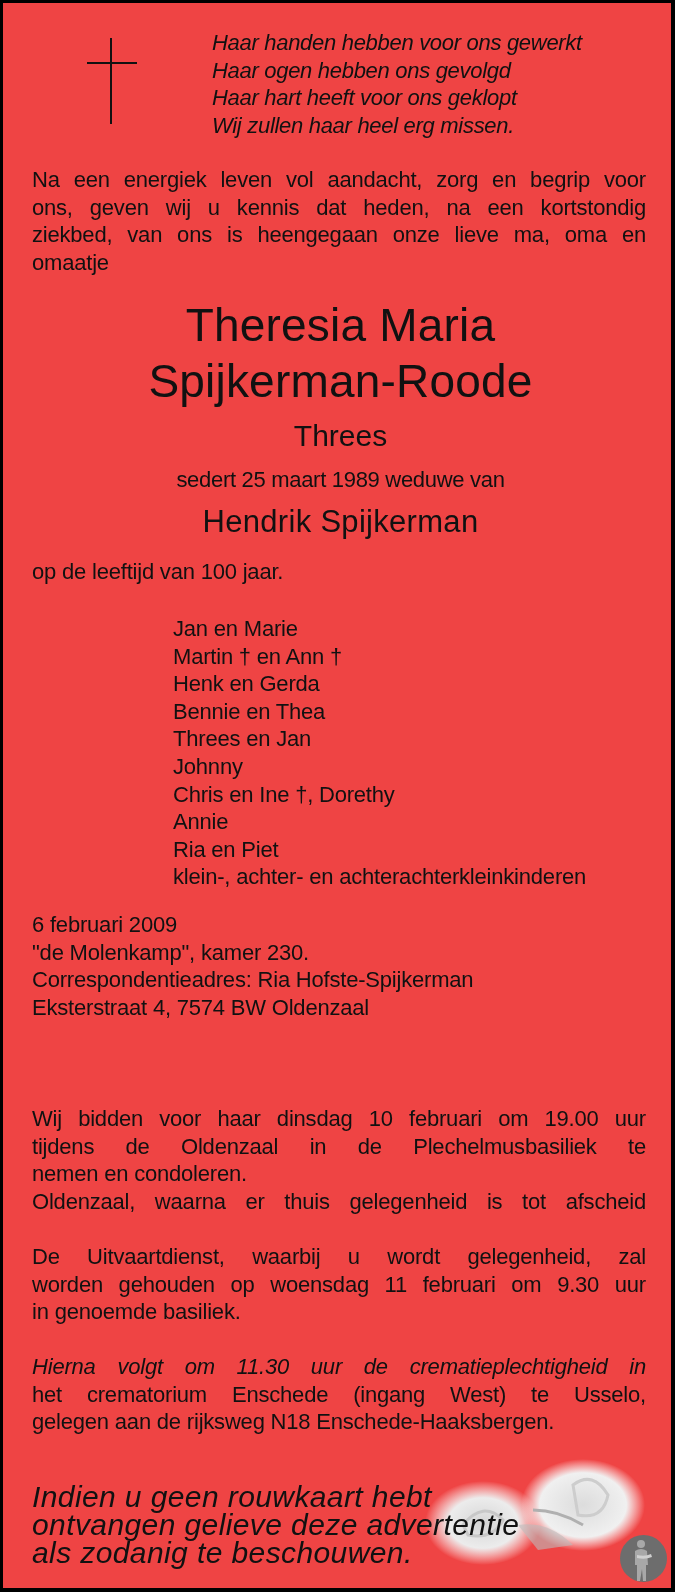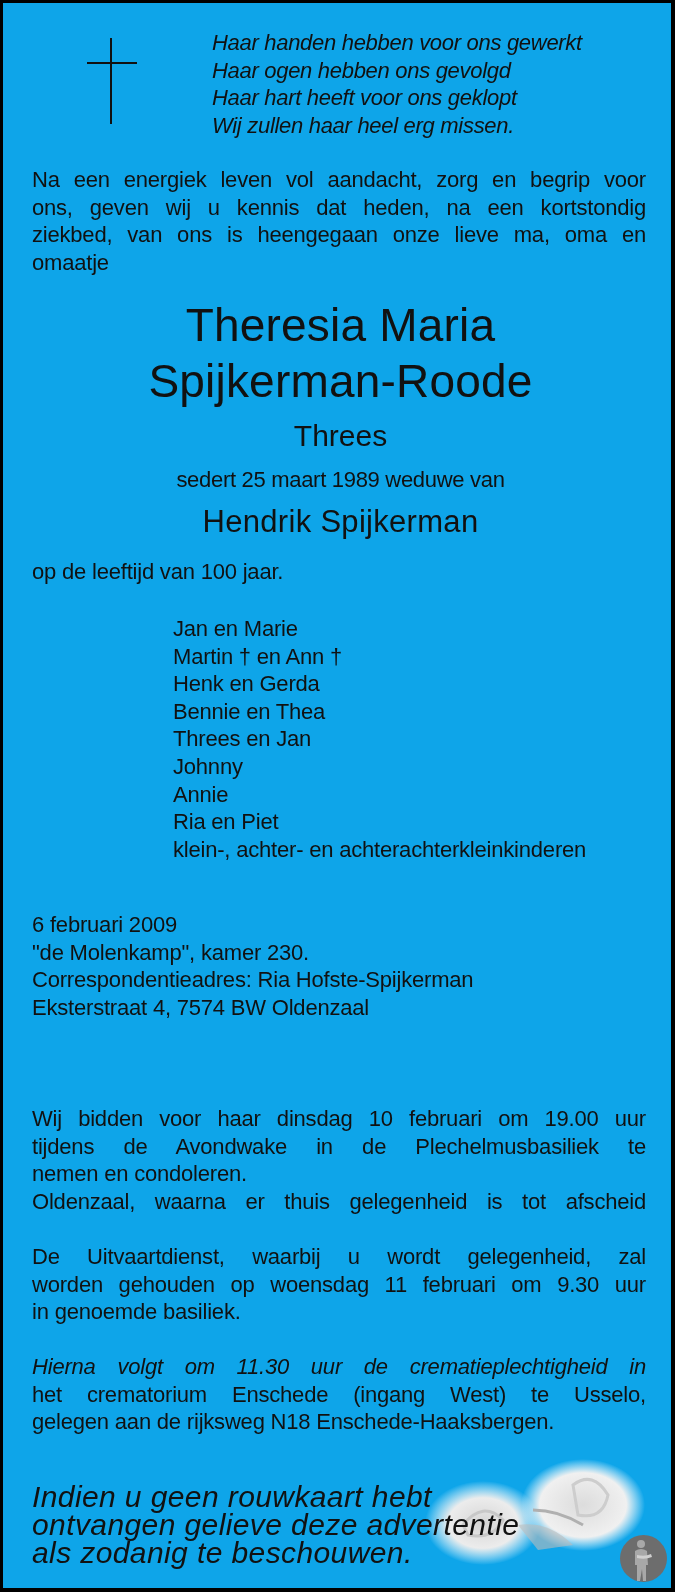--- a/index.html
+++ b/index.html
@@ -4,21 +4,21 @@
   <style>
     * { box-sizing: border-box; margin: 0; padding: 0; }
     html, body { width: 675px; height: 1592px; background: #ffffff; }
     body { font-family: "Liberation Sans", "DejaVu Sans", sans-serif; color: #111111; }
     .card {
       position: relative;
       width: 675px; height: 1592px;
       border: 3px solid #000000;
       border-right-width: 4px;
       border-bottom-width: 4px;
-      background: #0ea5e9;
+      background: #ef4444;
       overflow: hidden;
     }
     .cross {
       position: absolute; left: 84px; top: 35px; width: 50px; height: 86px;
     }
     .cross .v { position: absolute; left: 23px; top: 0; width: 2px; height: 86px; background: #111; }
     .cross .h { position: absolute; left: 0; top: 24px; width: 50px; height: 2px; background: #111; }
     .poem {
       position: absolute; left: 209px; top: 26px;
       font-style: italic; font-size: 22px; line-height: 27.5px; letter-spacing: -0.3px;
@@ -83,36 +83,37 @@
 
   <div class="para left age">op de leeftijd van 100 jaar.</div>
 
   <div class="family">
     <div>Jan en Marie</div>
     <div>Martin † en Ann †</div>
     <div>Henk en Gerda</div>
     <div>Bennie en Thea</div>
     <div>Threes en Jan</div>
     <div>Johnny</div>
+    <div>Chris en Ine †, Dorethy</div>
     <div>Annie</div>
     <div>Ria en Piet</div>
     <div>klein-, achter- en achterachterkleinkinderen</div>
   </div>
 
   <div class="para left" style="top:908px;">
     <div>6 februari 2009</div>
     <div>"de Molenkamp", kamer 230.</div>
     <div>Correspondentieadres: Ria Hofste-Spijkerman</div>
     <div>Eksterstraat 4, 7574 BW Oldenzaal</div>
   </div>
 
 
   <div class="para" style="top:1102px;">
     <div style="text-align-last:justify;">Wij bidden voor haar dinsdag 10 februari om 19.00 uur</div>
-    <div style="text-align-last:justify;">tijdens de Avondwake in de Plechelmusbasiliek te</div>
+    <div style="text-align-last:justify;">tijdens de Oldenzaal in de Plechelmusbasiliek te</div>
     <div>nemen en condoleren.</div>
     <div style="text-align-last:justify;">Oldenzaal, waarna er thuis gelegenheid is tot afscheid</div>
   </div>
 
   <div class="para" style="top:1240px;">
     <div style="text-align-last:justify;">De Uitvaartdienst, waarbij u wordt gelegenheid, zal</div>
     <div style="text-align-last:justify;">worden gehouden op woensdag 11 februari om 9.30 uur</div>
     <div>in genoemde basiliek.</div>
   </div>
 

